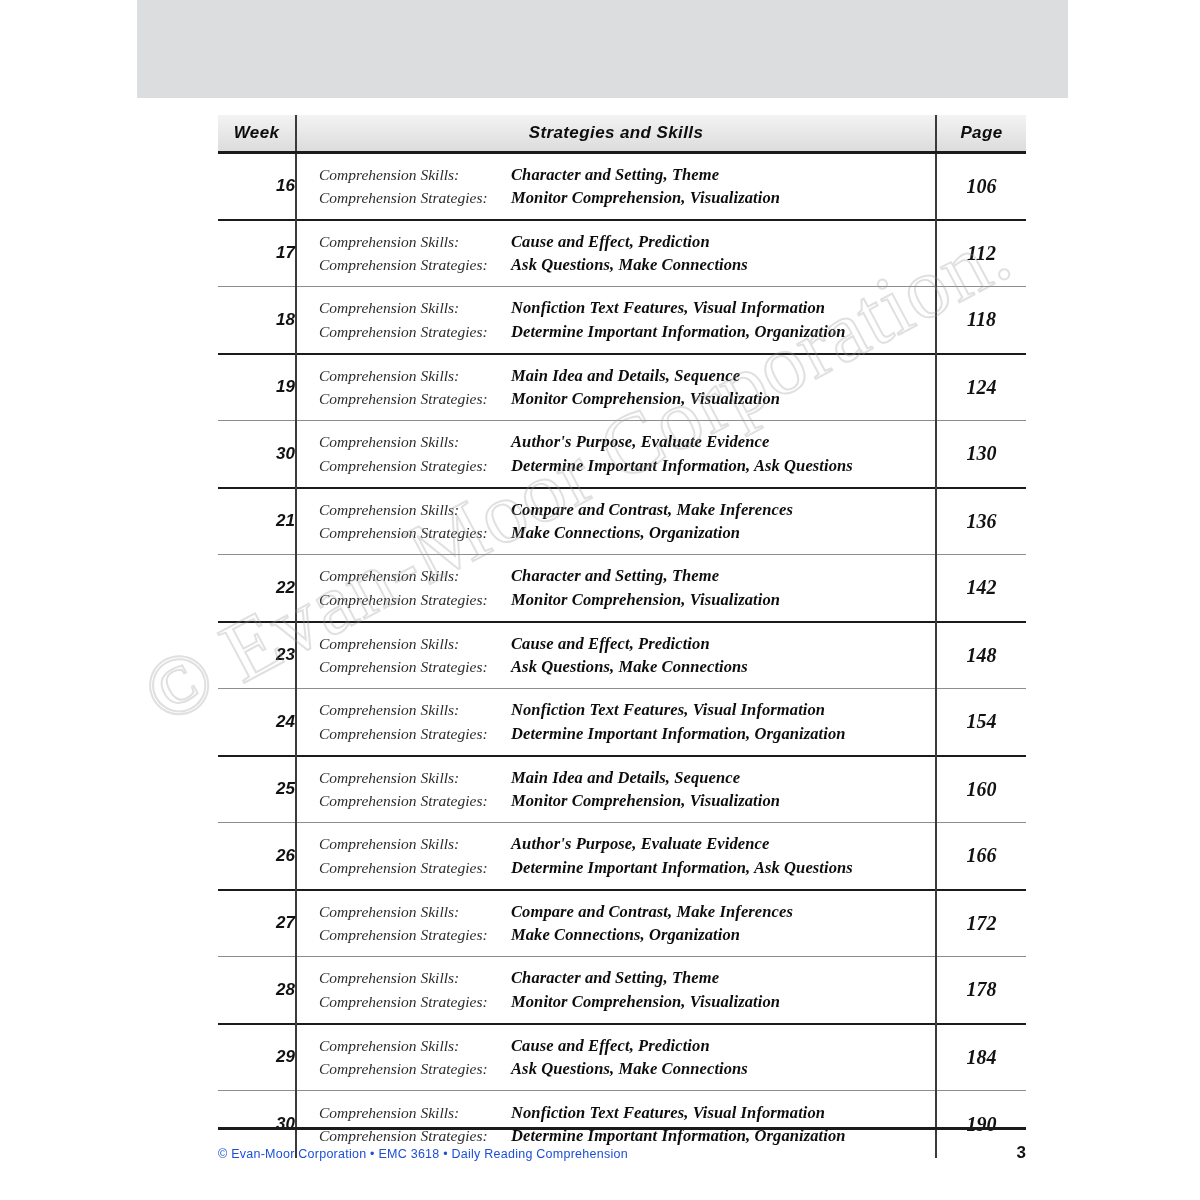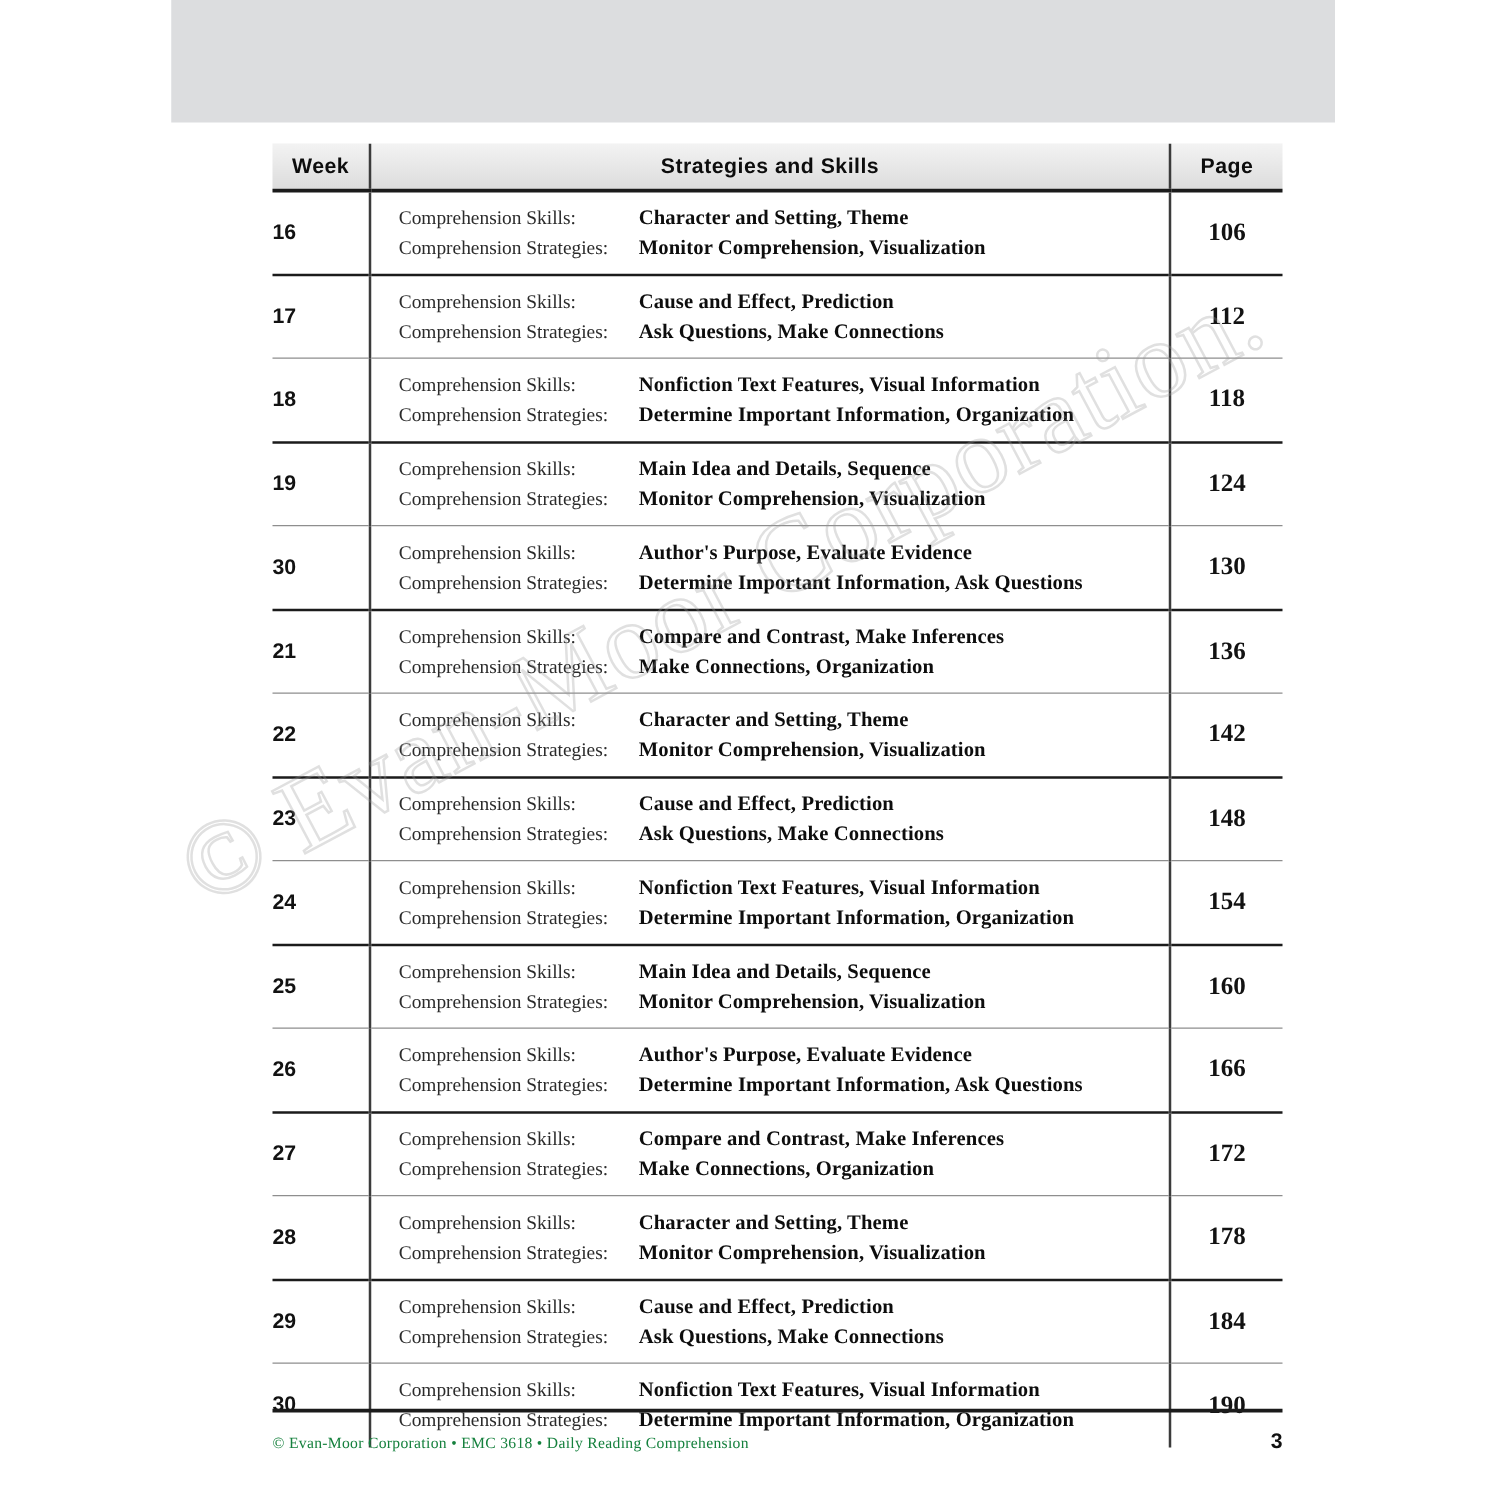--- a/index.html
+++ b/index.html
@@ -65,20 +65,21 @@
     position: absolute;
     left: 218px;
     top: 115px;
     width: 808px;
     z-index: 2;
   }
   table.toc {
     border-collapse: collapse;
     width: 808px;
     table-layout: fixed;
+    font-style: italic;
   }
   table.toc col.c-week { width: 78px; }
   table.toc col.c-skills { width: 640px; }
   table.toc col.c-page  { width: 90px; }
 
   
   thead th {
     background: linear-gradient(to bottom, #f3f3f3 0%, #e9e9e9 45%, #dcdcdc 100%);
     border-bottom: 3px solid #1b1b1b;
     font-family: "Liberation Sans", sans-serif;
@@ -92,21 +93,21 @@
   }
   thead th.h-week  { text-align: center; border-right: 2px solid #3b3b3b; }
   thead th.h-skill { border-right: 2px solid #3b3b3b; }
   thead th.h-page  { }
 
   
   tbody tr { height: 67px; }
   tbody td { padding: 0; vertical-align: middle; }
 
   tbody td.week-cell {
-    text-align: left;
+    text-align: right;
     font-family: "Liberation Sans", sans-serif;
     font-weight: bold;
     font-size: 17px;
     color: #121212;
     border-right: 2px solid #3b3b3b;
   }
   tbody td.skill-cell {
     padding-left: 22px;
     border-right: 2px solid #3b3b3b;
     margin-top: 24px;
@@ -163,23 +164,23 @@
     position: absolute;
     left: 218px;
     top: 1143px;
     width: 808px;
     display: flex;
     align-items: baseline;
     justify-content: space-between;
     z-index: 4;
   }
   #footer .f-credit {
-    font-family: Liberation Serif, serif;
+    font-family: Liberation Sans, sans-serif;
     font-size: 12.5px;
-    color: #15803d;
+    color: #1d4ed8;
     letter-spacing: 0.25px;
     white-space: nowrap;
   }
   #footer .f-pageno {
     font-family: "Liberation Sans", sans-serif;
     font-size: 17px;
     font-weight: bold;
     color: #111111;
   }
 </style>

